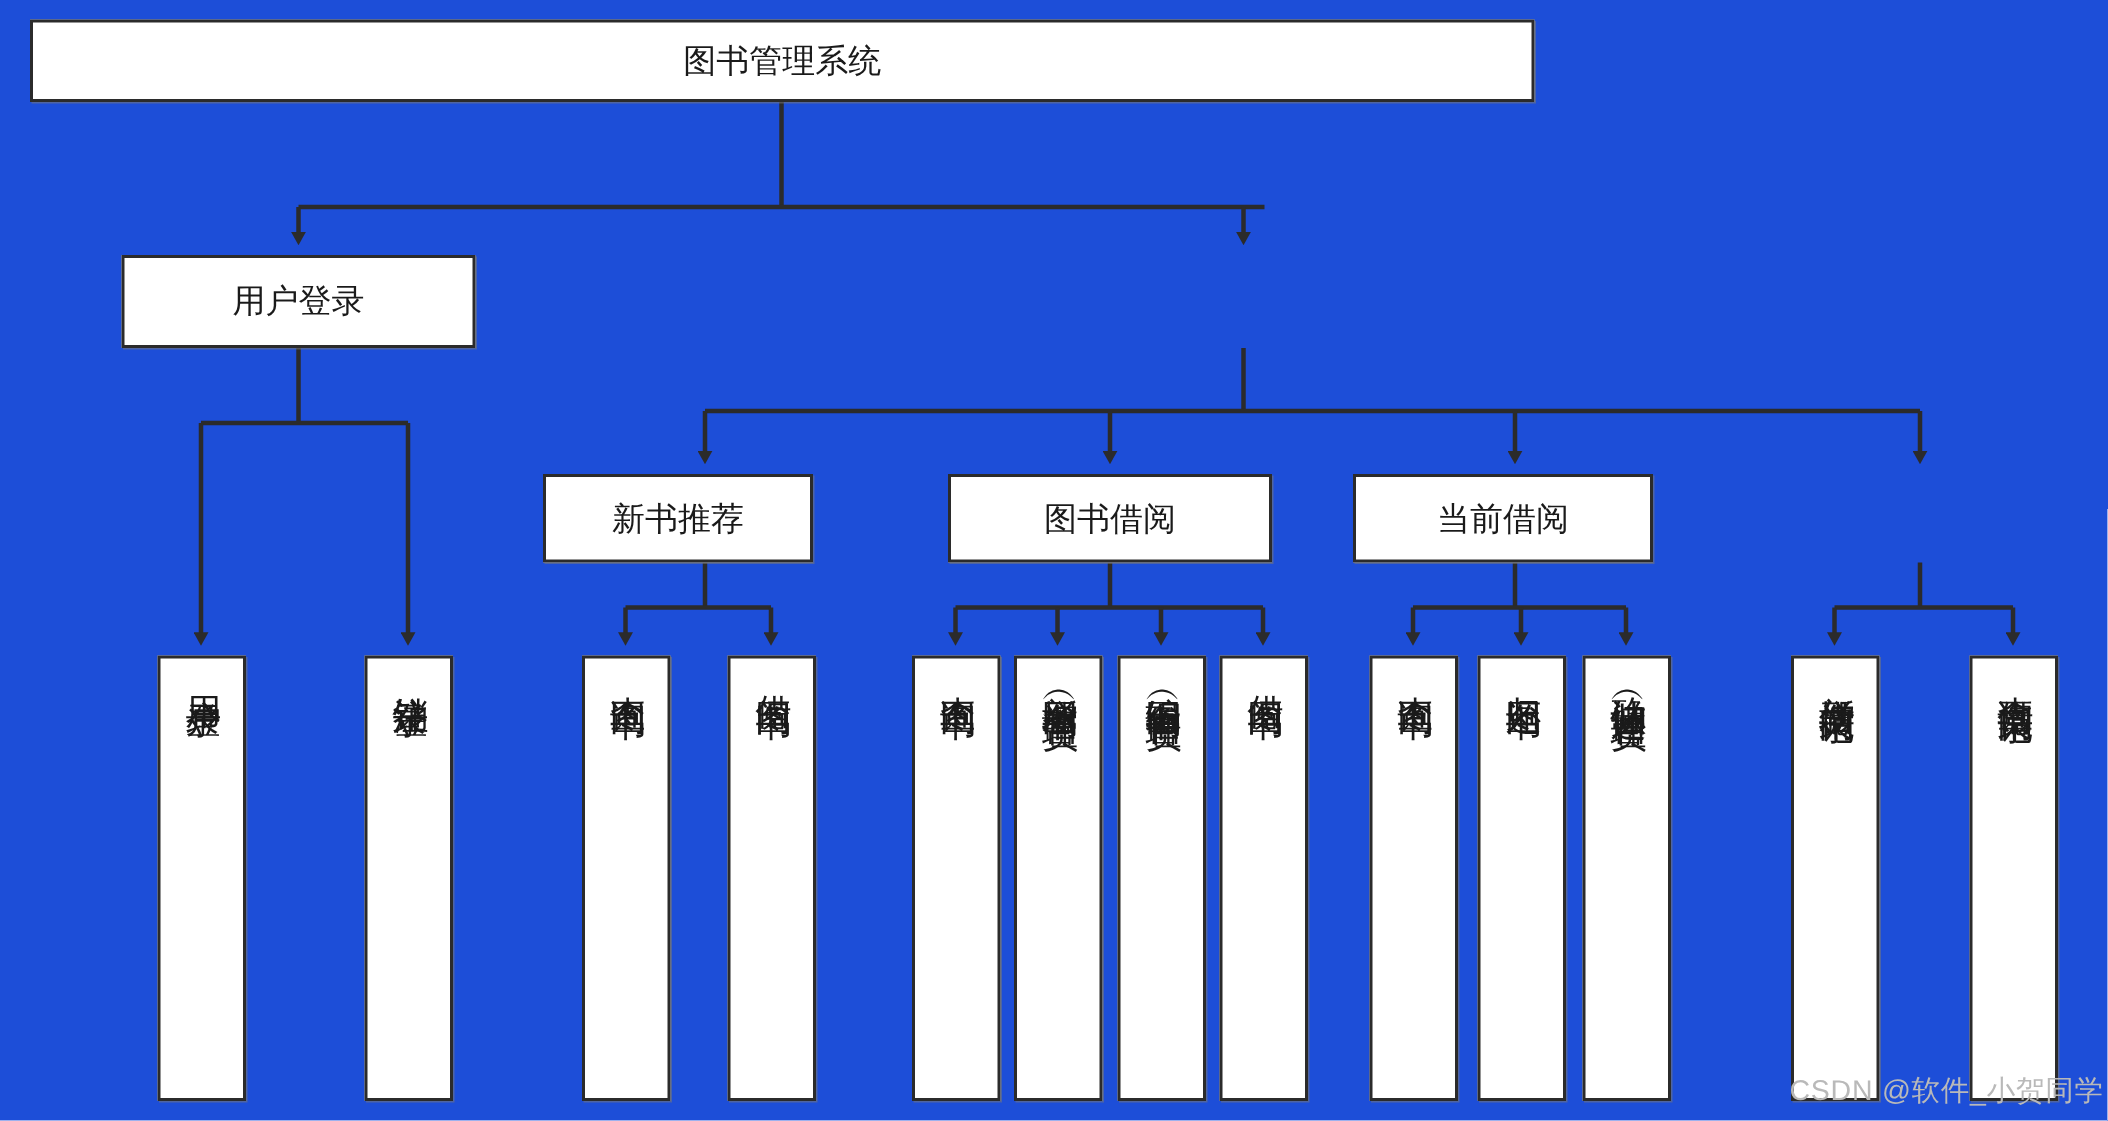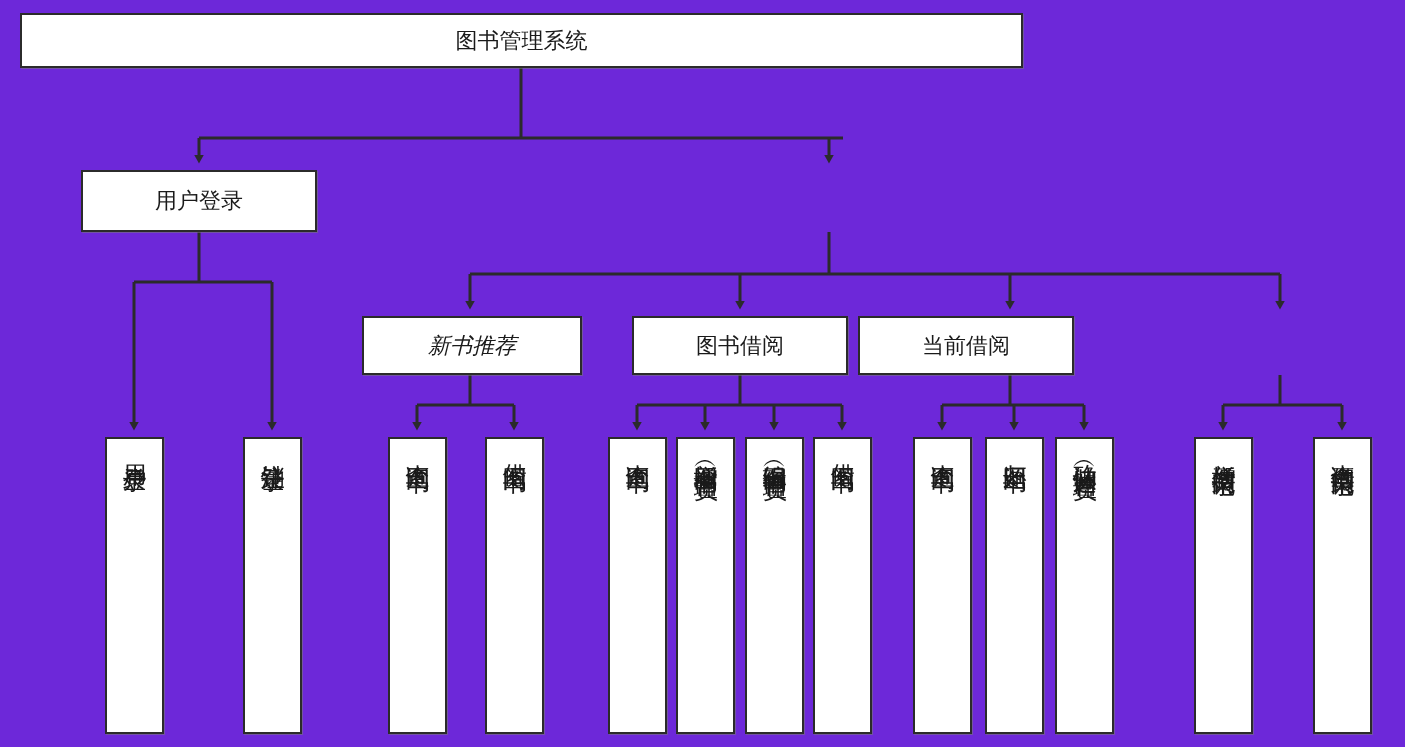--- a/index.html
+++ b/index.html
@@ -7,21 +7,21 @@
     padding: 0;
     background: #ffffff;
   }
   body {
     font-family: "Liberation Sans", "DejaVu Sans", sans-serif;
   }
   #canvas {
     position: relative;
     width: 1405px;
     height: 747px;
-    background: #6d28d9;
+    background: #1d4ed8;
     overflow: hidden;
   }
   #connectors {
     position: absolute;
     left: 0;
     top: 0;
     width: 1405px;
     height: 747px;
     pointer-events: none;
   }
@@ -120,27 +120,27 @@
   </svg>
 
   <div class="node horizontal" style="left: 20px; top: 13px; width: 1003px; height: 55px;">
     <span class="label">图书管理系统</span>
   </div>
 
   <div class="node horizontal" style="left: 81px; top: 170px; width: 236px; height: 62px;">
     <span class="label">用户登录</span>
   </div>
 
-  <div class="node horizontal" style="left: 362px; top: 316px; width: 220px; height: 59px; font-style: italic;">
+  <div class="node horizontal" style="left: 362px; top: 316px; width: 180px; height: 59px;">
     <span class="label">新书推荐</span>
   </div>
   <div class="node horizontal" style="left: 632px; top: 316px; width: 216px; height: 59px;">
     <span class="label">图书借阅</span>
   </div>
-  <div class="node horizontal" style="left: 858px; top: 316px; width: 216px; height: 59px;">
+  <div class="node horizontal" style="left: 902px; top: 316px; width: 200px; height: 59px;">
     <span class="label">当前借阅</span>
   </div>
 
   <div class="node vertical" style="left: 105px; top: 437px; width: 59px; height: 297px;">
     <span class="label" style="font-size: 24px;">用户登录</span>
   </div>
   <div class="node vertical" style="left: 243px; top: 437px; width: 59px; height: 297px;">
     <span class="label" style="font-size: 24px;">注销登录</span>
   </div>
   <div class="node vertical" style="left: 388px; top: 437px; width: 59px; height: 297px;">
@@ -170,14 +170,15 @@
   <div class="node vertical" style="left: 1055px; top: 437px; width: 59px; height: 297px;">
     <span class="label" style="font-size: 24px;">确认归还（管理员）</span>
   </div>
   <div class="node vertical" style="left: 1194px; top: 437px; width: 59px; height: 297px;">
     <span class="label" style="font-size: 24px;">新增借阅记录</span>
   </div>
   <div class="node vertical" style="left: 1313px; top: 437px; width: 59px; height: 297px;">
     <span class="label" style="font-size: 24px;">查询借阅记录</span>
   </div>
 
+  <div class="watermark" style="left: 1193px; top: 714px;">CSDN @软件_小贺同学</div>
 
 </div>
 
 </body></html>

